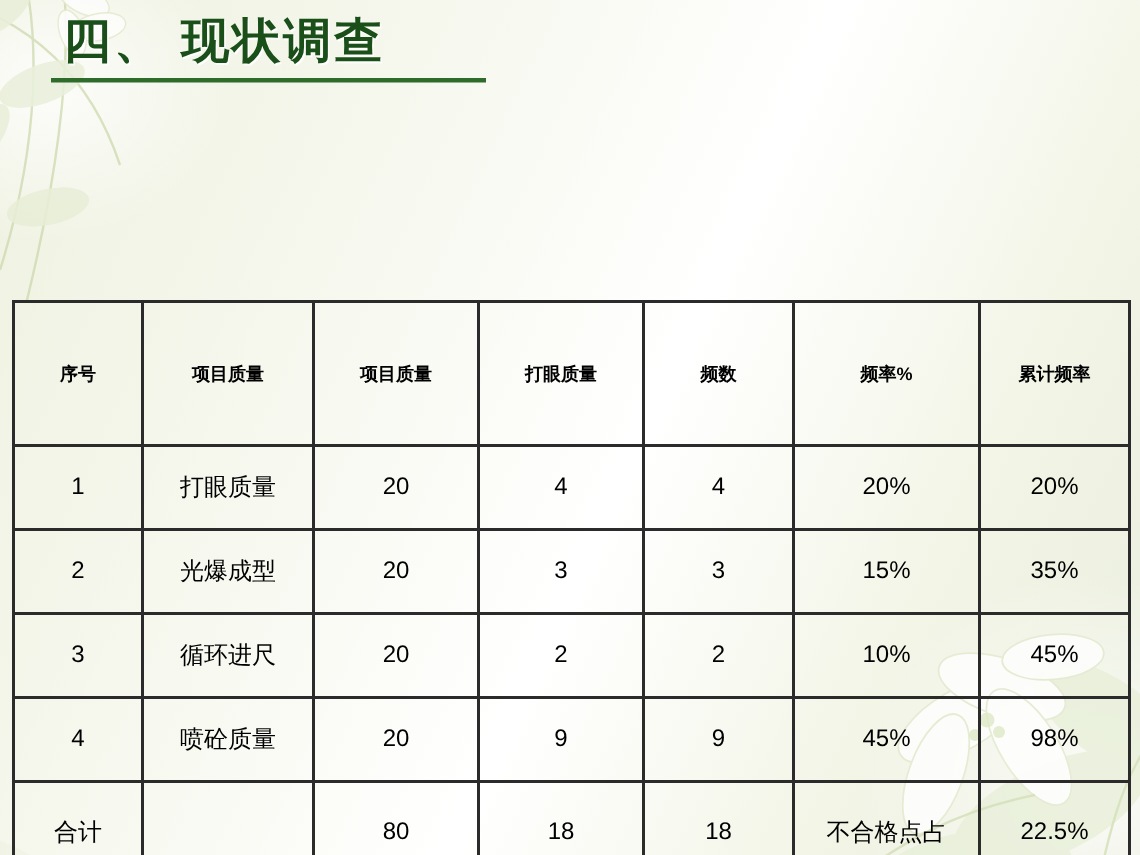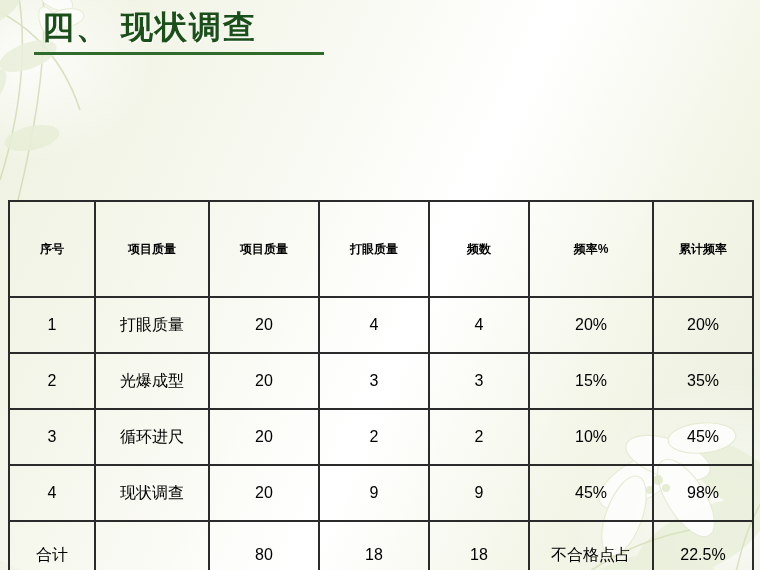--- a/index.html
+++ b/index.html
@@ -240,21 +240,21 @@
         <td>3</td>
         <td>循环进尺</td>
         <td>20</td>
         <td>2</td>
         <td>2</td>
         <td>10%</td>
         <td>45%</td>
       </tr>
       <tr>
         <td>4</td>
-        <td>现状调查</td>
+        <td>喷砼质量</td>
         <td>20</td>
         <td>9</td>
         <td>9</td>
         <td>45%</td>
         <td>98%</td>
       </tr>
       <tr class="total">
         <td>合计</td>
         <td></td>
         <td>80</td>

